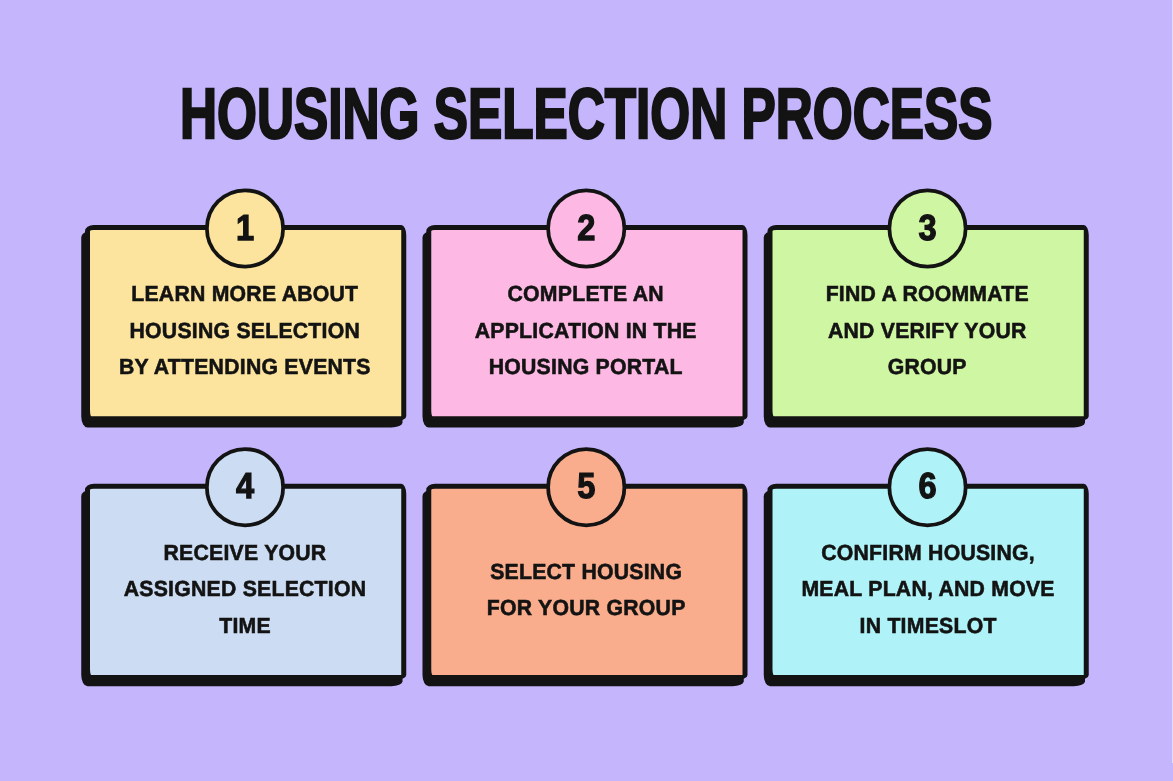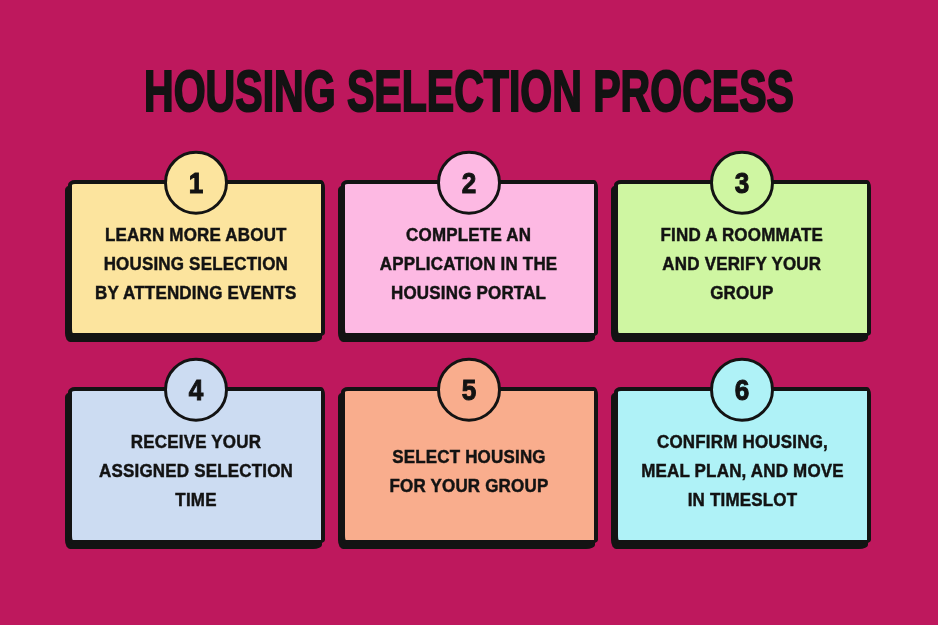--- a/index.html
+++ b/index.html
@@ -1,20 +1,20 @@
 <!DOCTYPE html>
 <html><head>
 <meta charset="utf-8">
 <style>
   html, body { margin: 0; padding: 0; background: #FAFAF8; }
   .canvas {
     position: relative;
     width: 938px;
     height: 625px;
-    background: #be185d;
+    background: #c4b5fd;
     overflow: hidden;
     font-family: "Liberation Sans", sans-serif;
     color: #131313;
   }
   .title {
     position: absolute;
     top: 58px;
     left: 0;
     width: 100%;
     text-align: center;

